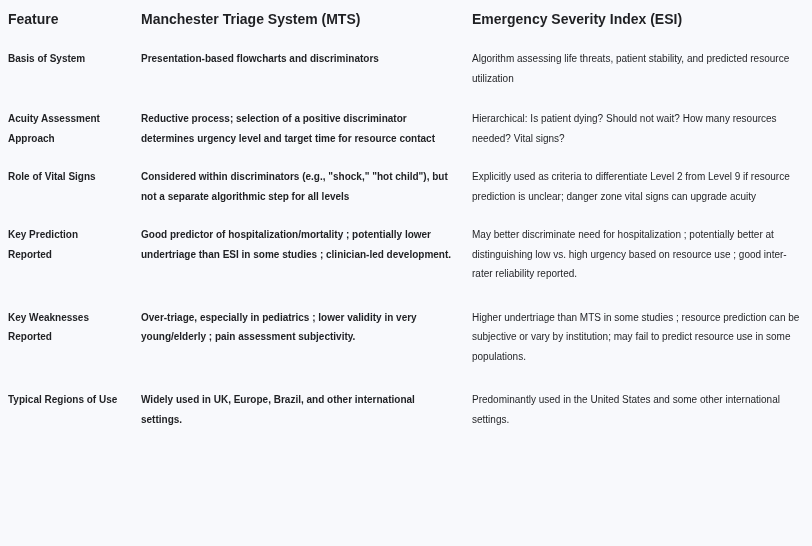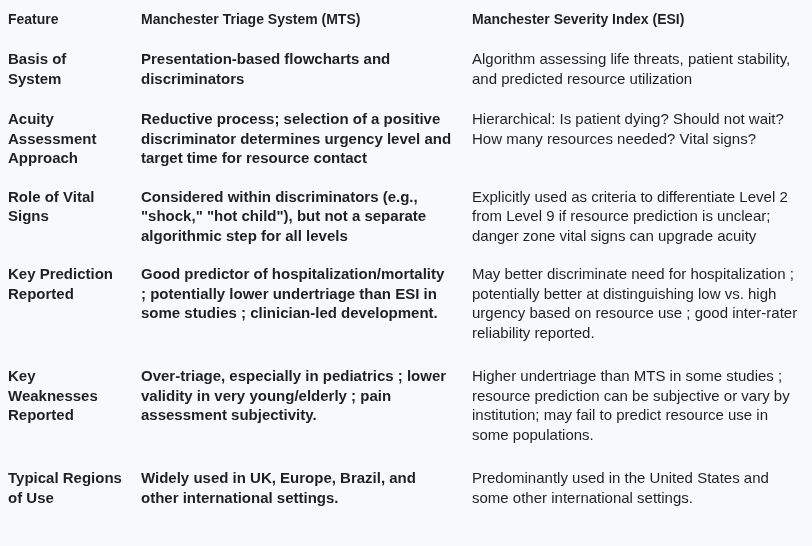--- a/index.html
+++ b/index.html
@@ -41,21 +41,21 @@
     padding-top: 11px;
     padding-bottom: 12px;
     color: #1f2023;
   }
   .header-row th.cell-feature { padding-left: 8px; padding-right: 12px; }
   .header-row th.cell-mts     { padding-left: 7px; padding-right: 14px; margin-left: 37px; }
   .header-row th.cell-esi     { padding-left: 6px; padding-right: 10px; }
 
   
   .data-row td {
-    font-size: 15px;
+    font-size: 10px;
     line-height: 19.5px;
     padding-top: 10px;
     padding-bottom: 10px;
   }
   .data-row td.cell-feature {
     font-weight: bold;
     padding-left: 8px;
     padding-right: 12px;
   }
   .data-row td.cell-mts {
@@ -86,21 +86,21 @@
 <table class="comparison-table">
   <colgroup>
     <col class="col-feature">
     <col class="col-mts">
     <col class="col-esi">
   </colgroup>
   <thead>
     <tr class="header-row">
       <th class="cell-feature">Feature</th>
       <th class="cell-mts">Manchester Triage System (MTS)</th>
-      <th class="cell-esi">Manchester Severity Index (ESI)</th>
+      <th class="cell-esi">Emergency Severity Index (ESI)</th>
     </tr>
   </thead>
   <tbody>
     <tr class="data-row row-basis">
       <td class="cell-feature">Basis of System</td>
       <td class="cell-mts">Presentation-based flowcharts and discriminators</td>
       <td class="cell-esi">Algorithm assessing life threats, patient stability, and predicted resource utilization</td>
     </tr>
     <tr class="data-row row-acuity">
       <td class="cell-feature">Acuity Assessment Approach</td>

